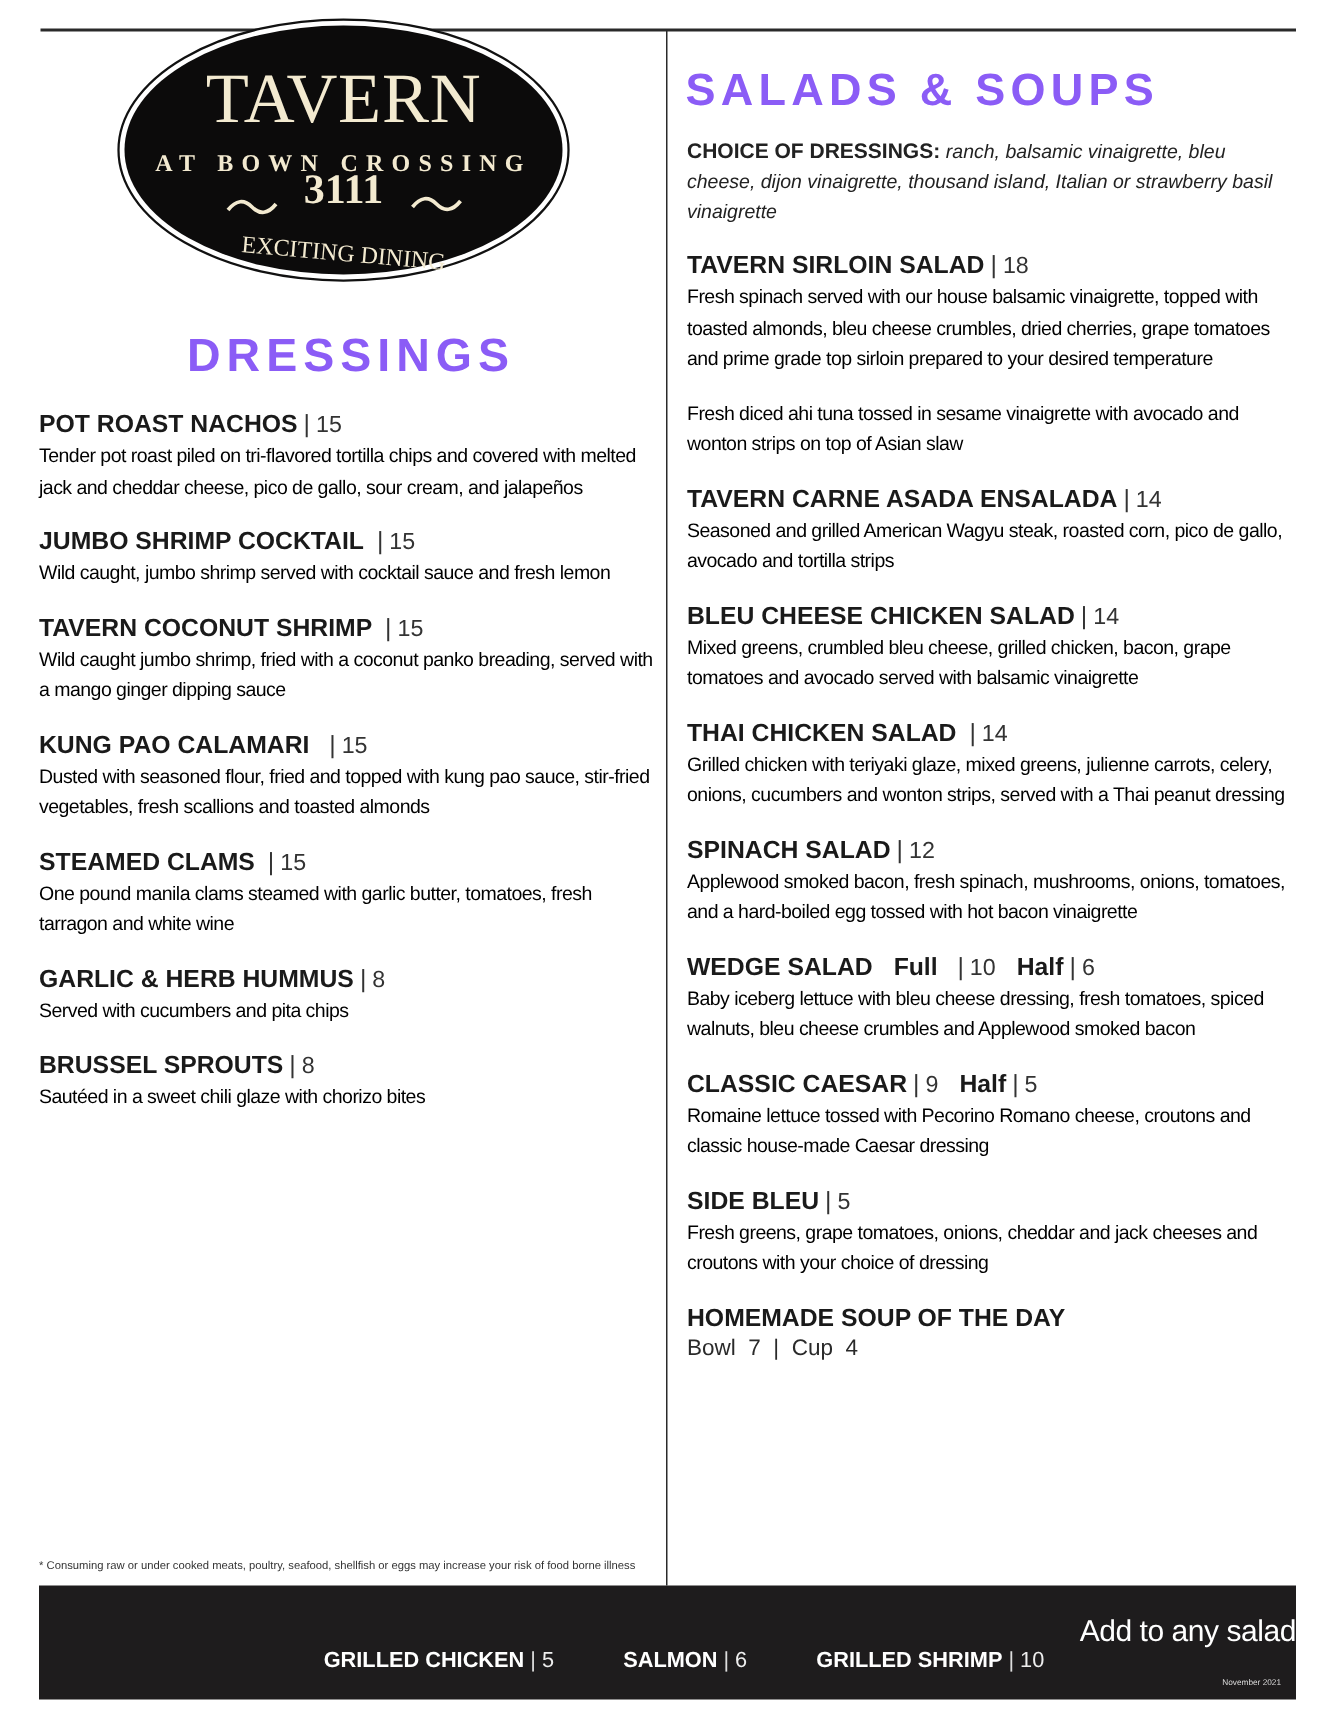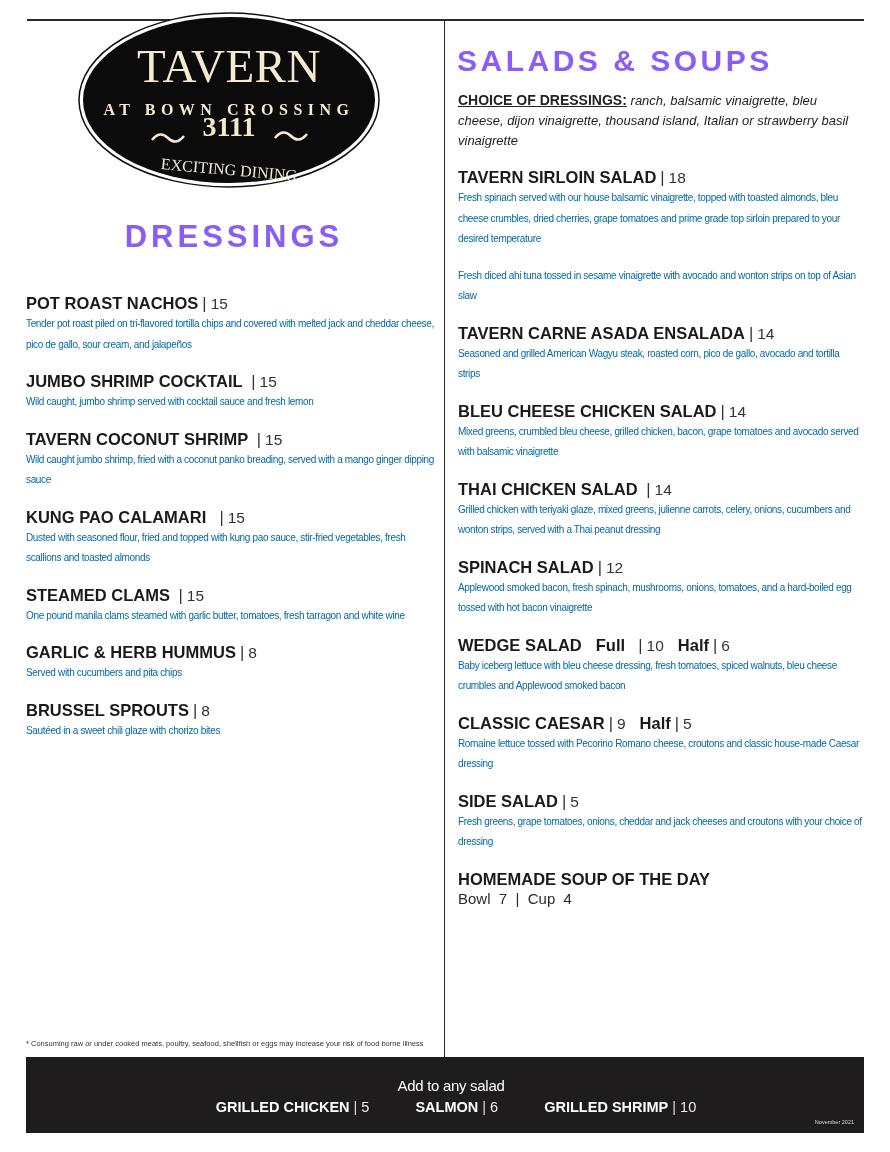--- a/index.html
+++ b/index.html
@@ -26,43 +26,43 @@
   .logo-num { top: 100px; font-size: 28px; font-weight: bold; }
   .logo-tag { top: 150px; font-size: 16px; transform: rotate(5deg); transform-origin: center; }
 
   .section-title {
     position: absolute; font-weight: bold; letter-spacing: 4px; color: #8b5cf6;
   }
   .appetizers-title { left: 0; width: 468px; text-align: center; top: 219px; font-size: 31px; }
   .salads-title { left: 457px; top: 44px; font-size: 30px; letter-spacing: 3.5px; }
 
   .col { position: absolute; }
-  .col-left { left: 26px; top: 273px; width: 410px; margin-top: 20px; }
+  .col-left { left: 26px; top: 273px; width: 410px; }
   .col-right { left: 458px; top: 90px; width: 405px; }
 
   .dressings { font-size: 13.5px; line-height: 20px; margin-bottom: 16px; color: #222; }
-  .dressings .label { font-weight: bold; font-size: 14px; text-decoration: underline; }
+  .dressings .label { font-weight: bold; font-size: 14px; }
   .dressings .list { font-style: italic; font-family: "Liberation Sans", sans-serif; font-size: 13px; }
 
   .item { margin-bottom: 16px; }
   .item-head { font-size: 16.5px; line-height: 20px; font-weight: bold; color: #1a1a1a; white-space: nowrap; }
   .item-head .sep { font-weight: normal; color: #333; margin: 0 4px; }
   .item-head .price { font-weight: normal; color: #333; font-size: 15.5px; }
   .item-head .gap { display: inline-block; width: 14px; }
   .item-sub { font-size: 15px; line-height: 20.5px; color: #2a2a2a; }
-  .item-desc { font-size: 10px; line-height: 20.5px; color: #0369a1; letter-spacing: -0.35px; }
+  .item-desc { font-size: 13px; line-height: 20.5px; color: #000000; letter-spacing: -0.35px; }
 
   .footnote {
     position: absolute; left: 26px; top: 1039px; font-size: 7.5px; color: #333;
   }
   .addon-band {
     position: absolute; left: 26px; top: 1057px; width: 838px; height: 76px;
     background: #1e1c1d; color: #ffffff; text-align: center;
   }
-  .addon-title { position: absolute; left: 12px; right: 0; top: 20px; font-size: 15px; letter-spacing: -0.3px; }
+  .addon-title { position: absolute; left: 12px; right: 0; top: 20px; font-size: 20px; letter-spacing: -0.3px; text-align: right; }
   .addon-items { position: absolute; left: 0; right: 0; top: 42px; font-size: 14.5px; white-space: nowrap; }
   .addon-items .name { font-weight: bold; margin-left: 22px; }
   .addon-items .sep { margin: 0 4px; color: #ddd; }
   .addon-items .price { color: #eee; }
   .addon-items .gap { display: inline-block; width: 16px; }
   .addon-date { position: absolute; right: 10px; bottom: 8px; font-size: 5.5px; color: #ddd; }
 </style>
 </head>
 <body>
 
@@ -148,21 +148,21 @@
   </div>
   <div class="item">
     <div class="item-head"><span>WEDGE SALAD</span><span class="gap"></span><span>Full</span>&nbsp;&nbsp;<span class="sep">|</span><span class="price">10</span><span class="gap"></span><span>Half</span><span class="sep">|</span><span class="price">6</span></div>
     <div class="item-desc">Baby iceberg lettuce with bleu cheese dressing, fresh tomatoes, spiced walnuts, bleu cheese crumbles and Applewood smoked bacon</div>
   </div>
   <div class="item">
     <div class="item-head"><span>CLASSIC CAESAR</span><span class="sep">|</span><span class="price">9</span><span class="gap"></span><span>Half</span><span class="sep">|</span><span class="price">5</span></div>
     <div class="item-desc">Romaine lettuce tossed with Pecorino Romano cheese, croutons and classic house-made Caesar dressing</div>
   </div>
   <div class="item">
-    <div class="item-head"><span>SIDE SALAD</span><span class="sep">|</span><span class="price">5</span></div>
+    <div class="item-head"><span>SIDE BLEU</span><span class="sep">|</span><span class="price">5</span></div>
     <div class="item-desc">Fresh greens, grape tomatoes, onions, cheddar and jack cheeses and croutons with your choice of dressing</div>
   </div>
   <div class="item">
     <div class="item-head"><span>HOMEMADE SOUP OF THE DAY</span></div>
     <div class="item-sub" style="white-space:pre">Bowl  7  |  Cup  4</div>
   </div>
 </div>
 
 <div class="footnote">* Consuming raw or under cooked meats, poultry, seafood, shellfish or eggs may increase your risk of food borne illness</div>
 

